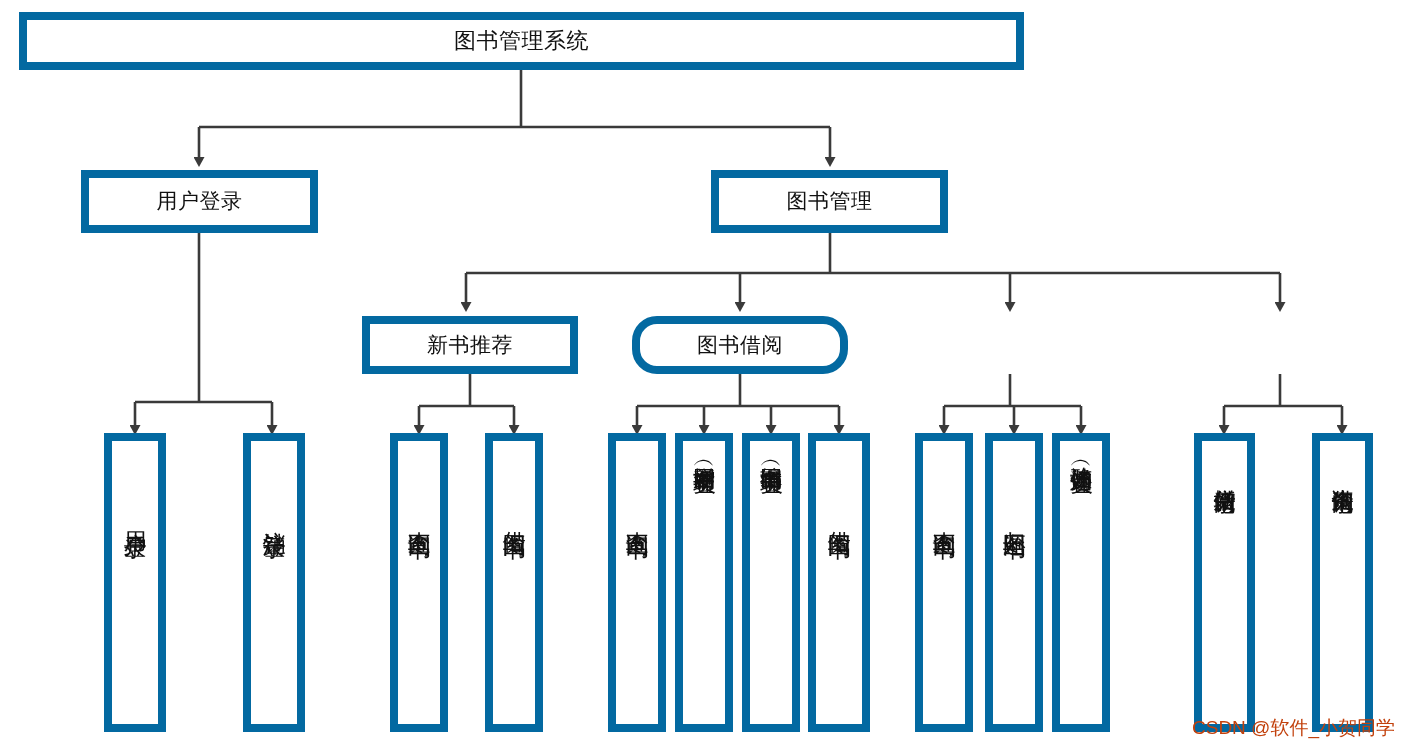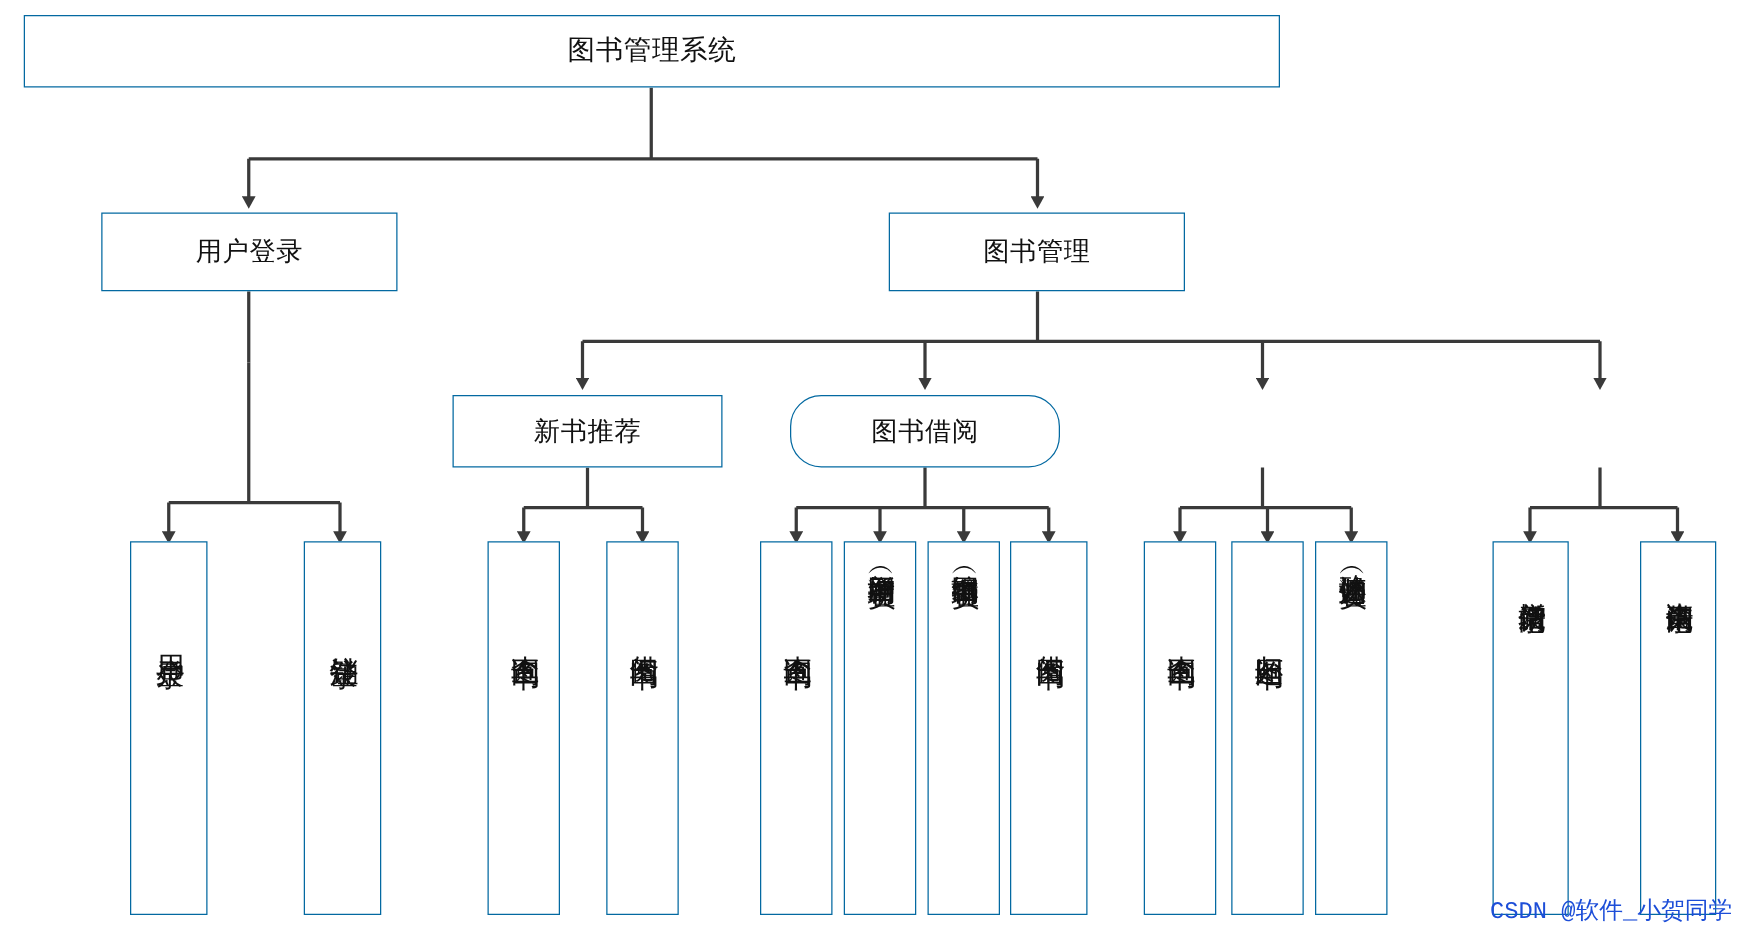--- a/index.html
+++ b/index.html
@@ -21,21 +21,21 @@
     position: absolute;
     left: 0;
     top: 0;
     width: 1405px;
     height: 747px;
     pointer-events: none;
   }
   .node {
     position: absolute;
     box-sizing: border-box;
-    border: 1px solid #0369a1;
+    border: 8px solid #0369a1;
     background: #ffffff;
     display: flex;
     align-items: center;
     justify-content: center;
     color: #111111;
     z-index: 2;
   }
   .node .label {
     display: block;
     text-align: center;
@@ -60,25 +60,25 @@
     line-height: 1.02;
     letter-spacing: 2px;
     white-space: nowrap;
   }
   .node.vert.tall .label {
     font-size: 22px;
     letter-spacing: 1px;
   }
   .watermark {
     position: absolute;
-    color: #1d4ed8;
+    color: #c2410c;
     font-size: 19px;
     white-space: nowrap;
     z-index: 3;
-    font-family: Liberation Mono, monospace;
+    font-family: Liberation Sans, sans-serif;
   }
 </style>
 </head>
 <body>
 
 <div id="canvas">
 
   <svg id="wires" viewBox="0 0 1405 747" xmlns="http://www.w3.org/2000/svg">
     <defs>
       <marker id="arrow" markerWidth="10" markerHeight="11" refX="1" refY="5.5" orient="auto" markerUnits="userSpaceOnUse">

